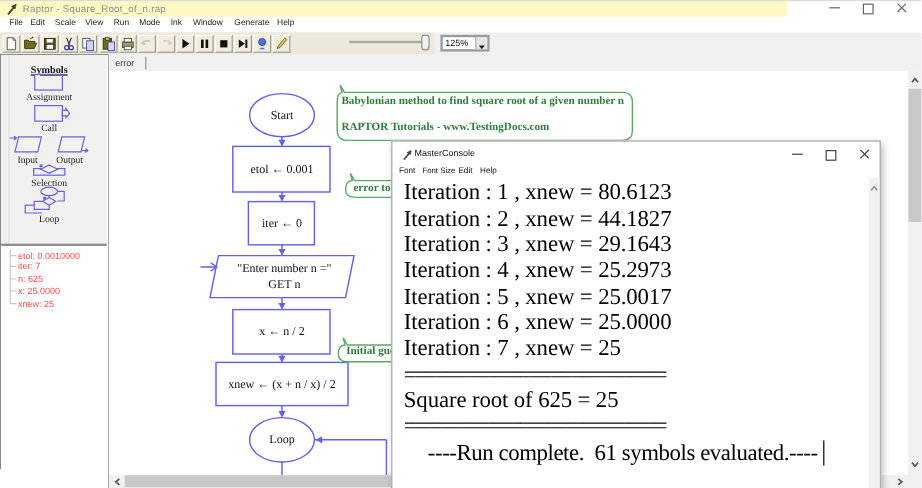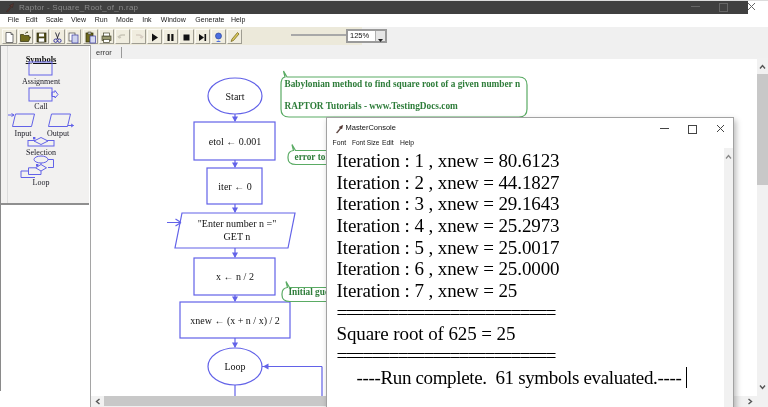--- a/index.html
+++ b/index.html
@@ -4,21 +4,21 @@
 <style>
   html,body{margin:0;padding:0;}
   body{width:768px;height:407px;overflow:hidden;font-family:"Liberation Sans",sans-serif;background:#fff;position:relative;}
   .abs{position:absolute;}
   #app{position:absolute;left:0;top:0;width:768px;height:407px;overflow:hidden;}
 </style>
 </head>
 <body>
 <div id="app">
 
-  <div class="abs" style="left:0;top:0;width:748px;height:14px;background:#404040;text-decoration:underline;">
+  <div class="abs" style="left:0;top:0;width:656px;height:14px;background:#fef9c3;text-decoration:underline;">
     <div class="abs" style="left:0;top:0;width:768px;height:1px;background:#dcdcdc;"></div>
     <svg class="abs" style="left:5px;top:2px;" width="11" height="11" viewBox="0 0 11 11">
       <path d="M1.5 9.5 L6 4 L4.5 3.5 L8.5 1.5 L7.5 5.5 L6.8 4.6 L2.5 10Z" fill="#5a3a34" stroke="#3a2420" stroke-width="0.5"></path>
     </svg>
     <div class="abs" style="left:19px;top:2.5px;font-size:8px;color:#8a8a8a;letter-spacing:0.25px;">Raptor - Square_Root_of_n.rap</div>
     <div class="abs" style="left:691px;top:6px;width:9px;height:1px;background:#666;"></div>
     <div class="abs" style="left:719px;top:3px;width:7px;height:7px;border:1px solid #666;"></div>
     <svg class="abs" style="left:747px;top:2px;" width="9" height="9" viewBox="0 0 9 9">
       <path d="M1 1 L8 8 M8 1 L1 8" stroke="#666" stroke-width="1"></path>
     </svg>
@@ -99,21 +99,21 @@
             <path d="M4 11 Q6.5 8 9 11 Z" fill="#4c6fe0"></path>
           </svg></div>
         <div class="abs" style="left:227.4px;top:2px;width:13px;height:13px;background:#f0eddf;border:1px solid;border-color:#fbfaf4 #9f9d92 #9f9d92 #fbfaf4;"><svg width="13" height="13" viewBox="0 0 13 13">
             <path d="M3 10.5 L4 8 L9.5 1.5 L11 3 L5.5 9.5 Z" fill="#d8c85c" stroke="#6b5b14" stroke-width="0.7"></path>
           </svg></div>
       </div>
 
     <div class="abs" style="left:291px;top:7px;width:61px;height:2px;background:#a8a8a8;"></div>
     <div class="abs" style="left:351px;top:2px;width:5px;height:11px;background:#f2f2f2;border:1px solid #8e8e8e;border-radius:2px 2px 3px 3px;"></div>
 
-    <div class="abs" style="left:346px;top:1.5px;width:37px;height:10px;background:#fff;border:2px solid #9a9a9a;">
+    <div class="abs" style="left:367px;top:1.5px;width:37px;height:10px;background:#fff;border:2px solid #9a9a9a;">
       <div class="abs" style="left:2px;top:0.5px;font-size:7.5px;color:#111;">125%</div>
       <div class="abs" style="right:0;top:0;width:9px;height:10px;background:#e6e6e6;border-left:1px solid #b0b0b0;">
         <svg width="9" height="10" viewBox="0 0 9 10">
             <path d="M2 4 L7 4 L4.5 7 Z" fill="#222"></path>
           </svg>
       </div>
     </div>
   </div>
 
   <div class="abs" id="leftpanel" style="left:0;top:45px;width:91px;height:362px;">
@@ -159,20 +159,34 @@
           <text x="22" y="89.5">Input</text>
           <text x="57" y="89.5">Output</text>
           <text x="40" y="109">Selection</text>
           <text x="40" y="139">Loop</text>
         </g>
       </svg>
     </div>
 
     <div class="abs" style="left:1px;top:158px;width:88px;height:2px;background:#8f8f8f;"></div>
 
+    <div class="abs" style="left:1px;top:160px;width:88px;height:202px;background:#ffffff;">
+      <svg class="abs" style="left:0;top:0" width="88" height="202" viewBox="0 0 88 202">
+        <g stroke="#c8c8c8" fill="none" stroke-width="1">
+          <path d="M7.5 3 L7.5 48 M7.5 8 L12.5 8 M7.5 17 L12.5 17 M7.5 27.5 L12.5 27.5 M7.5 37.5 L12.5 37.5 M7.5 48 L12.5 48"></path>
+        </g>
+        <g font-size="7.5px" fill="#fb4b4b" font-family="Liberation Sans,sans-serif">
+          <text x="14" y="10.5">etol: 0.0010000</text>
+          <text x="14" y="19.5">iter: 7</text>
+          <text x="14" y="30">n: 625</text>
+          <text x="14" y="40">x: 25.0000</text>
+          <text x="14" y="50.5">xnew: 25</text>
+        </g>
+      </svg>
+    </div>
   </div>
 
   <div class="abs" id="canvasarea" style="left:91px;top:45px;width:677px;height:362px;background:#f0f0f0;">
 
     <div class="abs" style="left:5px;top:3px;font-size:7.5px;color:#333;">error</div>
     <div class="abs" style="left:30px;top:2px;width:1px;height:11px;background:#9a9a9a;"></div>
 
     <div class="abs" style="left:0;top:14px;width:666px;height:337px;background:#ffffff;"></div>
 
     <svg class="abs" style="left:0;top:14px;" width="666" height="337" viewBox="0 0 666 337">

